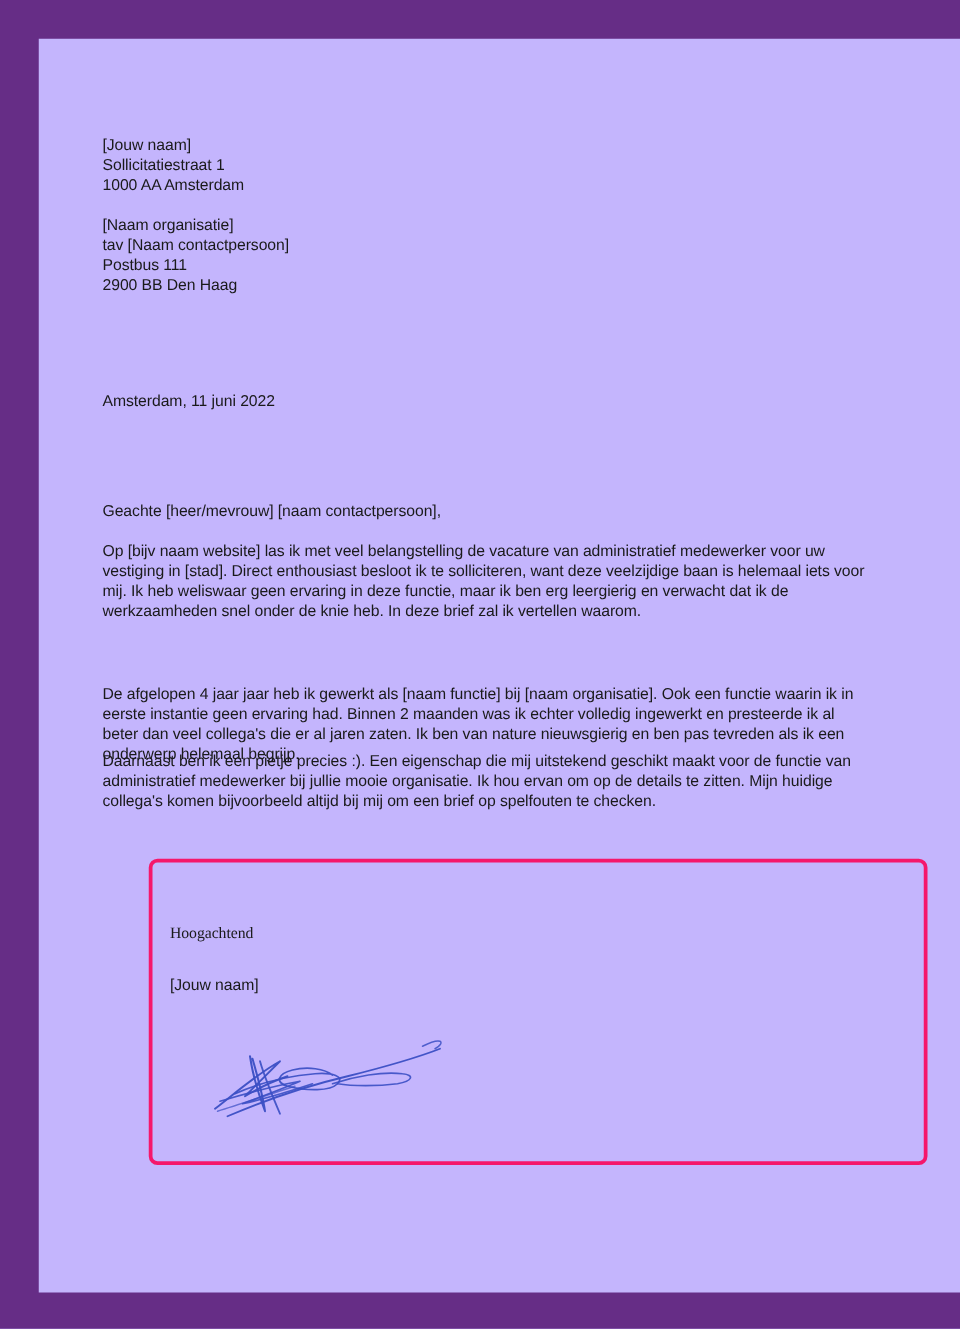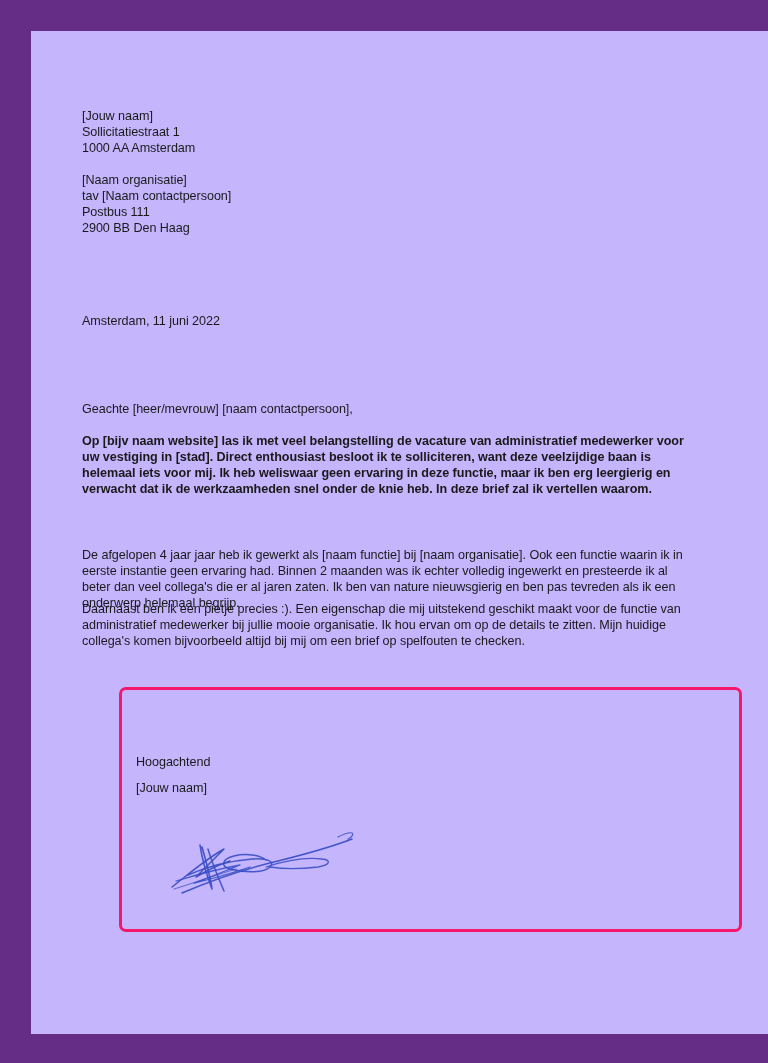--- a/index.html
+++ b/index.html
@@ -57,21 +57,21 @@
     position: absolute;
     top: 370px;           
     left: 0;
     text-align: center;
   }
   .para {
     position: absolute;
     left: 0;
     width: 610px;
   }
-  .para-1 { top: 402px; font-weight: bold; }   
+  .para-1 { top: 402px; }   
   .para-2 { top: 516px; }   
   .para-3 { top: 570px; }   
 
   
   .highlight-box {
     position: absolute;
     left: 37px;           
     top: 656px;           
     width: 623px;         
     height: 245px;        
@@ -85,22 +85,23 @@
     left: 14px;
     top: 12px;
     width: 587px;
   }
 
   .closing-line { }
   .closing-line b { font-weight: bold; }
 
   .regards {
     position: absolute;
-    top: 64px;
+    top: 48px;
     left: 14px;
+    font-family: Liberation Serif, serif;
   }
   .signoff-name {
     position: absolute;
     top: 90px;
     left: 14px;
   }
 
   .signature-wrap {
     position: absolute;
     left: 44px;          

